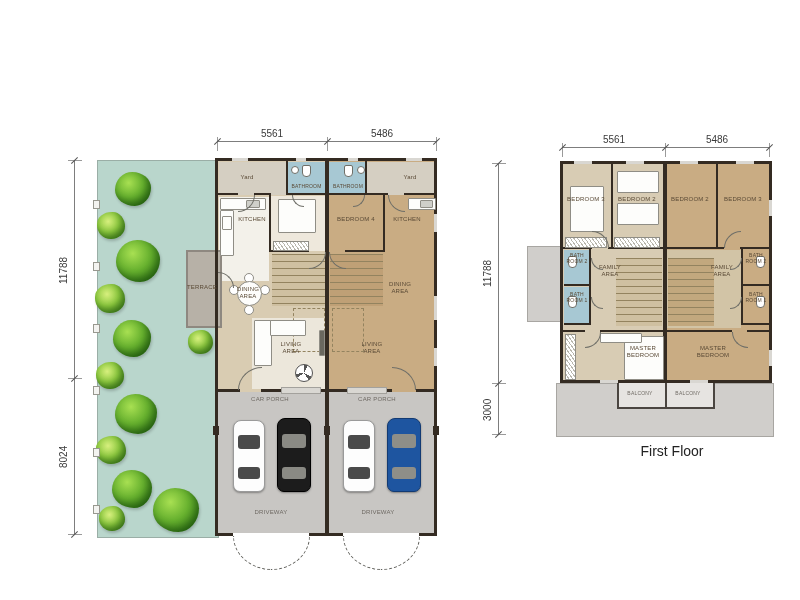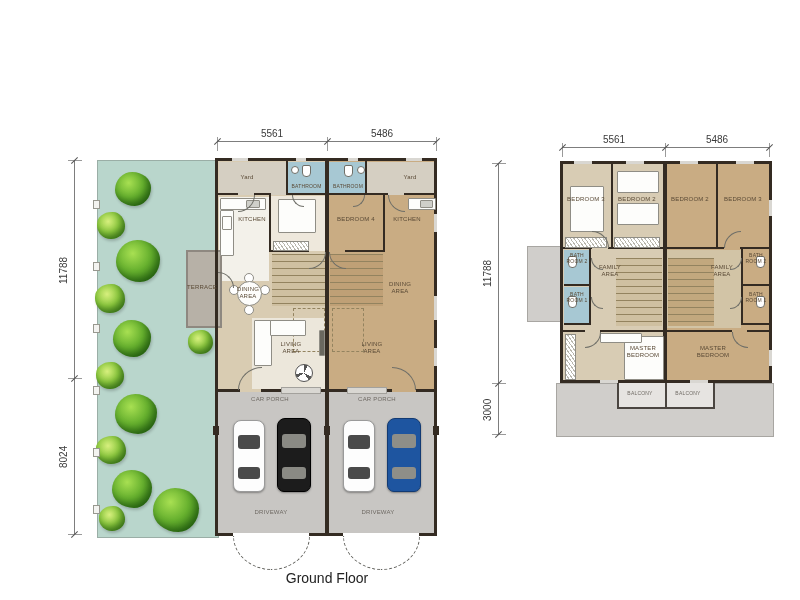--- a/index.html
+++ b/index.html
@@ -206,21 +206,20 @@
   <div class="lbl" style="left:334px;top:216px;width:44px;">BEDROOM 4</div>
   <div class="lbl" style="left:186px;top:284px;width:32px;">TERRACE</div>
   <div class="lbl" style="left:233px;top:286px;width:30px;">DINING AREA</div>
   <div class="lbl" style="left:385px;top:281px;width:30px;">DINING AREA</div>
   <div class="lbl" style="left:276px;top:341px;width:30px;">LIVING AREA</div>
   <div class="lbl" style="left:357px;top:341px;width:30px;">LIVING AREA</div>
   <div class="lbl lbl-grey" style="left:240px;top:396px;width:60px;">CAR PORCH</div>
   <div class="lbl lbl-grey" style="left:347px;top:396px;width:60px;">CAR PORCH</div>
   <div class="lbl lbl-grey" style="left:241px;top:509px;width:60px;">DRIVEWAY</div>
   <div class="lbl lbl-grey" style="left:348px;top:509px;width:60px;">DRIVEWAY</div>
-  <div class="title" style="left:267px;top:570px;width:120px;">Ground Floor</div>
 
   <div class="dline-h" style="left:217px;top:141px;width:220px;"></div>
   <div class="guide" style="left:217px;top:137px;width:1px;height:14px;"></div>
   <div class="guide" style="left:327px;top:137px;width:1px;height:14px;"></div>
   <div class="guide" style="left:436px;top:137px;width:1px;height:14px;"></div>
   <div class="tick" style="left:213px;top:141px;"></div>
   <div class="tick" style="left:323px;top:141px;"></div>
   <div class="tick" style="left:432px;top:141px;"></div>
   <div class="dim" style="left:227px;top:128px;width:90px;">5561</div>
   <div class="dim" style="left:337px;top:128px;width:90px;">5486</div>
@@ -312,20 +311,21 @@
   <div class="lbl lbl-xs" style="left:565px;top:253px;width:24px;">BATH ROOM 2</div>
   <div class="lbl lbl-xs" style="left:565px;top:292px;width:24px;">BATH ROOM 1</div>
   <div class="lbl lbl-xs" style="left:744px;top:253px;width:24px;">BATH ROOM 2</div>
   <div class="lbl lbl-xs" style="left:744px;top:292px;width:24px;">BATH ROOM 1</div>
   <div class="lbl" style="left:592px;top:264px;width:36px;">FAMILY AREA</div>
   <div class="lbl" style="left:704px;top:264px;width:36px;">FAMILY AREA</div>
   <div class="lbl" style="left:621px;top:345px;width:44px;">MASTER BEDROOM</div>
   <div class="lbl" style="left:691px;top:345px;width:44px;">MASTER BEDROOM</div>
   <div class="lbl lbl-xs lbl-grey" style="left:619px;top:391px;width:42px;">BALCONY</div>
   <div class="lbl lbl-xs lbl-grey" style="left:667px;top:391px;width:42px;">BALCONY</div>
+  <div class="title" style="left:612px;top:443px;width:120px;">First Floor</div>
 
   <div class="dline-h" style="left:562px;top:147px;width:208px;"></div>
   <div class="guide" style="left:562px;top:143px;width:1px;height:14px;"></div>
   <div class="guide" style="left:665px;top:143px;width:1px;height:14px;"></div>
   <div class="guide" style="left:769px;top:143px;width:1px;height:14px;"></div>
   <div class="tick" style="left:558px;top:147px;"></div>
   <div class="tick" style="left:661px;top:147px;"></div>
   <div class="tick" style="left:765px;top:147px;"></div>
   <div class="dim" style="left:568px;top:134px;width:92px;">5561</div>
   <div class="dim" style="left:671px;top:134px;width:92px;">5486</div>

